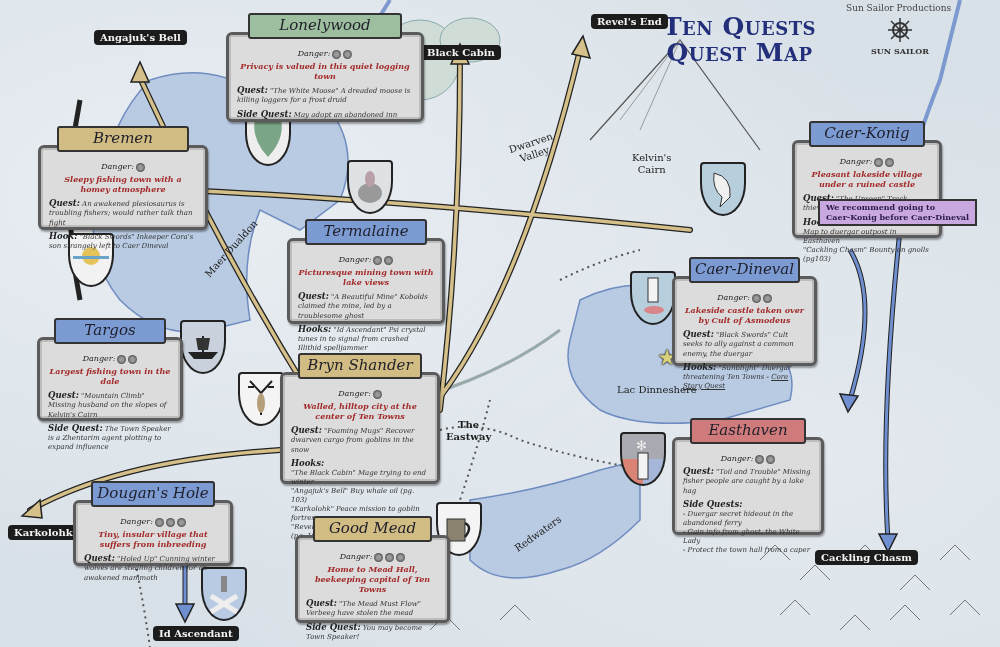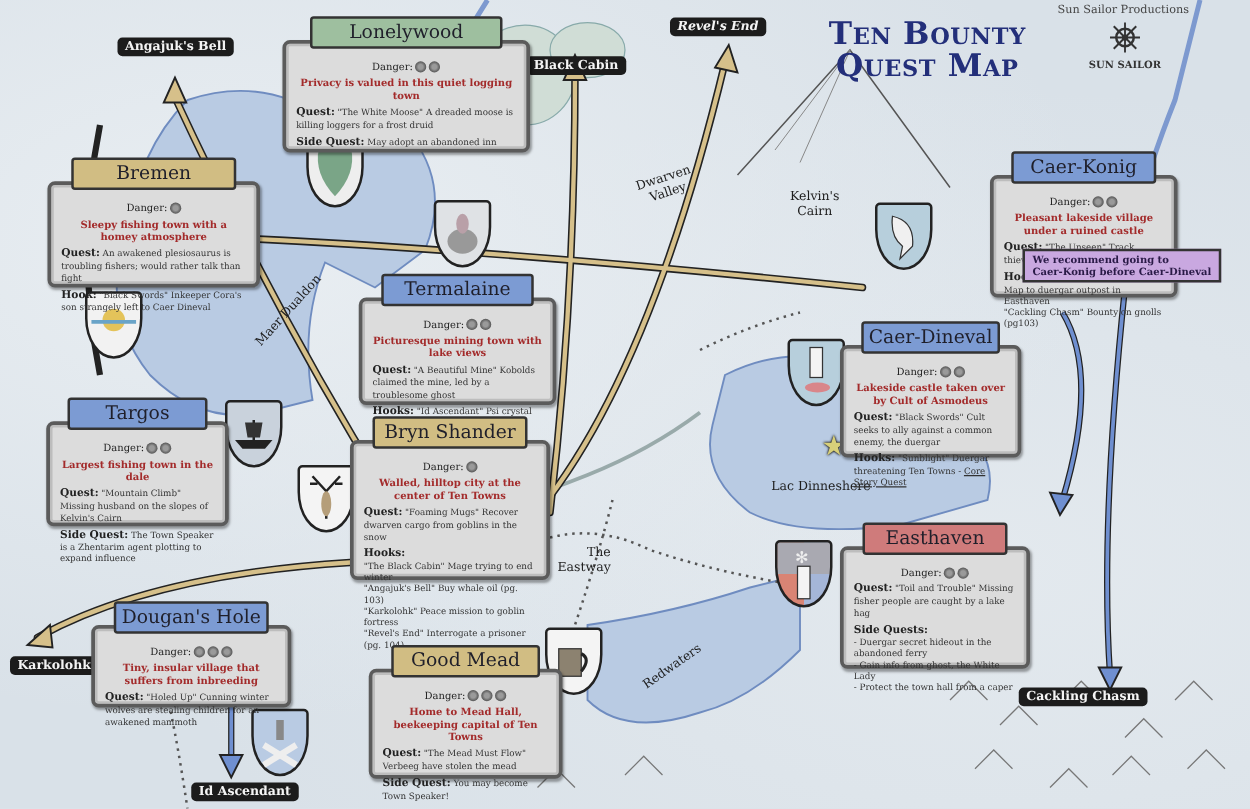--- a/index.html
+++ b/index.html
@@ -63,20 +63,21 @@
     .card {
       position: absolute;
       background: #dcdcdc;
       border: 3px solid #5b5b5b;
       border-radius: 6px;
       box-shadow: inset 0 0 0 2px #bdbdbd, 1px 2px 2px rgba(0,0,0,0.35);
       padding: 14px 8px 8px 8px;
       font-size: 7px;
       color: #333;
       line-height: 1.3;
+      font-style: italic;
     }
     .banner {
       position: absolute;
       top: -22px; left: 10%; width: 80%;
       height: 26px;
       display: flex; align-items: center; justify-content: center;
       font-family: "DejaVu Serif", serif;
       font-size: 15px;
       color: #1f1f2a;
       border: 2px solid #333;
@@ -206,52 +207,52 @@
       <path d="M900 230 Q880 420 888 540"></path>
     </g>
     <g fill="#6f8fd0" stroke="#222" stroke-width="1.5">
       <polygon points="185,622 176,604 194,604"></polygon>
       <polygon points="848,412 840,394 858,396"></polygon>
       <polygon points="888,552 879,534 897,534"></polygon>
     </g>
   </svg>
 
   <div class="title">
-    <div>Ten Bounty</div>
+    <div>Ten Quests</div>
     <div>Quest Map</div>
   </div>
   <div class="credit">Sun Sailor Productions</div>
   <div class="logo">
     <svg width="30" height="28" viewBox="0 0 30 28">
       <circle cx="15" cy="14" r="7" fill="none" stroke="#333" stroke-width="2"></circle>
       <circle cx="15" cy="14" r="2.5" fill="#333"></circle>
       <g stroke="#333" stroke-width="1.5">
         <line x1="15" y1="2" x2="15" y2="26"></line>
           <line x1="3" y1="14" x2="27" y2="14"></line>
         <line x1="6" y1="5" x2="24" y2="23"></line>
           <line x1="24" y1="5" x2="6" y2="23"></line>
       </g>
     </svg>
     <div>SUN SAILOR</div>
   </div>
 
   <div class="label-tag" style="left:94px;top:30px;">Angajuk's Bell</div>
   <div class="label-tag" style="left:421px;top:45px;">Black Cabin</div>
-  <div class="label-tag" style="left:536px;top:14px;font-style:italic;">Revel's End</div>
+  <div class="label-tag" style="left:591px;top:14px;">Revel's End</div>
   <div class="label-tag" style="left:8px;top:525px;text-align:center;">Karkolohk</div>
   <div class="label-tag" style="left:153px;top:626px;">Id Ascendant</div>
   <div class="label-tag" style="left:815px;top:550px;">Cackling Chasm</div>
 
   <div class="geo-label" style="left:510px;top:137px;transform:rotate(-18deg);white-space:pre;">Dwarven
 Valley</div>
   <div class="geo-label" style="left:632px;top:152px;white-space:pre;">Kelvin's
 Cairn</div>
   <div class="geo-label" style="left:195px;top:243px;transform:rotate(-48deg);">Maer Dualdon</div>
   <div class="geo-label" style="left:617px;top:384px;">Lac Dinneshere</div>
-  <div class="geo-label" style="left:446px;top:437px;white-space:pre;text-align:right;">The
+  <div class="geo-label" style="left:446px;top:419px;white-space:pre;text-align:center;font-weight:bold;">The
 Eastway</div>
   <div class="geo-label" style="left:511px;top:528px;transform:rotate(-35deg);">Redwaters</div>
 
   <div class="shield" style="left:245px;top:112px;background:#eee;">
     <svg width="34" height="40">
         <path d="M4 0 Q0 20 17 38 L17 0 Z" fill="#7aa587"></path>
         <path d="M30 0 Q34 20 17 38 L17 0 Z" fill="#7aa587"></path>
       </svg>
   </div>
   <div class="shield" style="left:68px;top:233px;background:#f2f2f2;">
@@ -336,21 +337,21 @@
   </div>
 
   <div class="card" style="left:37px;top:337px;width:146px;height:84px;">
     <div class="banner blue">Targos</div>
     <div class="danger"><span>Danger:</span><span class="skull"></span><span class="skull"></span></div>
     <div class="desc">Largest fishing town in the dale</div>
     <div class="row"><b>Quest:</b> <span>"Mountain Climb" Missing husband on the slopes of Kelvin's Cairn</span></div>
     <div class="row"><b>Side Quest:</b> <span>The Town Speaker is a Zhentarim agent plotting to expand influence</span></div>
   </div>
 
-  <div class="card" style="left:280px;top:352px;width:160px;height:112px;">
+  <div class="card" style="left:280px;top:372px;width:160px;height:112px;">
     <div class="banner gold">Bryn Shander</div>
     <div class="danger"><span>Danger:</span><span class="skull"></span></div>
     <div class="desc">Walled, hilltop city at the center of Ten Towns</div>
     <div class="row"><b>Quest:</b> <span>"Foaming Mugs" Recover dwarven cargo from goblins in the snow</span></div>
     <div class="row"><b>Hooks:</b>
       <span class="sub">"The Black Cabin" Mage trying to end winter</span>
       <span class="sub">"Angajuk's Bell" Buy whale oil (pg. 103)</span>
       <span class="sub">"Karkolohk" Peace mission to goblin fortress</span>
       <span class="sub">"Revel's End" Interrogate a prisoner (pg. 104)</span>
     </div>

